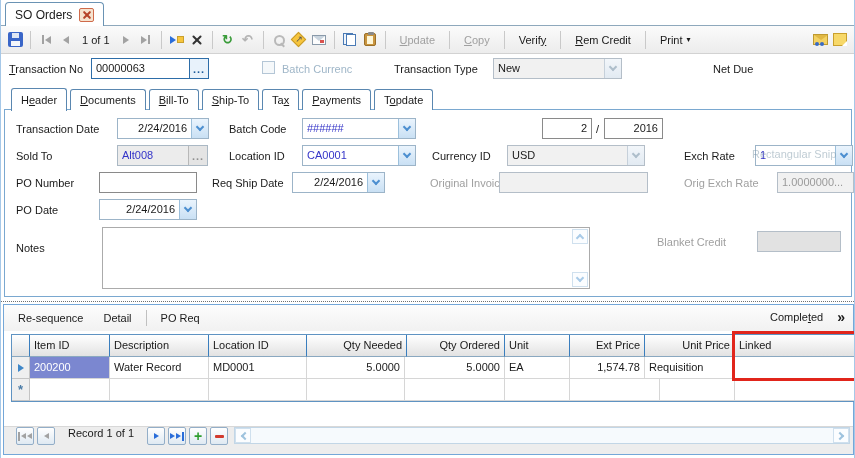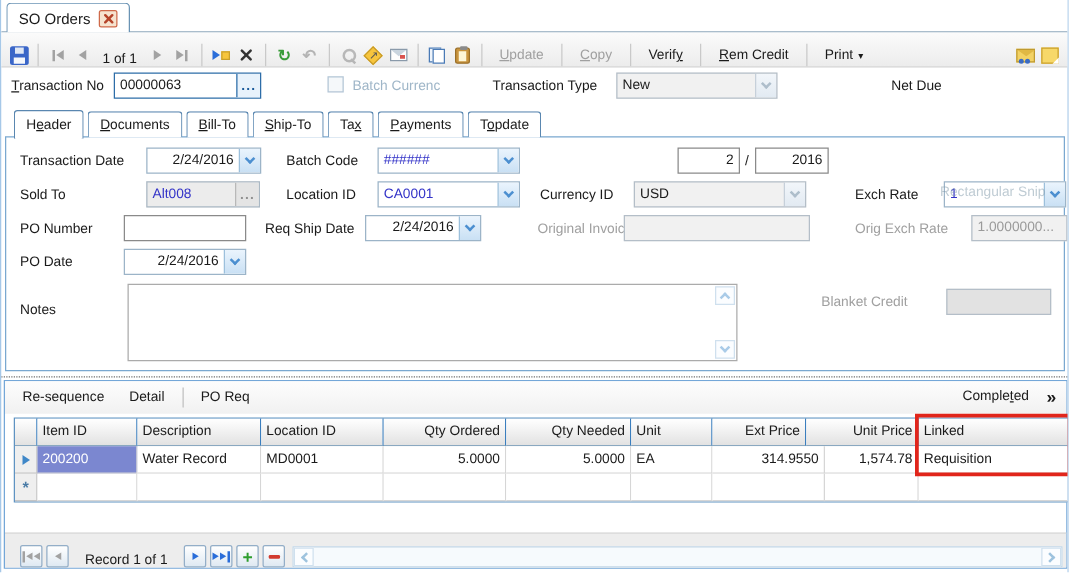--- a/index.html
+++ b/index.html
@@ -12,21 +12,21 @@
            border-radius:4px 4px 0 0;background:#fff;display:flex;align-items:center;gap:7px;padding:0 9px;font-size:12px}
   .closebox{width:15px;height:14px;border:1px solid #cf6a4a;border-radius:2px;background:#f6e3cf;
             display:flex;align-items:center;justify-content:center;cursor:pointer}
   .xmark{position:relative;width:8px;height:8px;display:inline-block}
   .xmark::before,.xmark::after{content:"";position:absolute;left:50%;top:-1px;width:2px;height:10px;background:#b5442a;border-radius:1px}
   .xmark::before{transform:translateX(-50%) rotate(45deg)}
   .xmark::after{transform:translateX(-50%) rotate(-45deg)}
   .xmark.dark::before,.xmark.dark::after{background:#333;height:12px;top:-2px}
   
   .toolbar{position:absolute;left:0;top:26px;width:100%;height:28px;background:linear-gradient(#fbfbfb,#ececec);
-           border-bottom:1px solid #d2d2d2;display:flex;align-items:flex-end;padding:0 5px;gap:2px}
+           border-bottom:1px solid #d2d2d2;display:flex;align-items:center;padding:0 5px;gap:2px}
   .tsep{width:1px;height:18px;background:#c9c9c9;margin:0 4px;flex:none}
   .ic{width:18px;height:18px;display:flex;align-items:center;justify-content:center;gap:1px;flex:none;cursor:pointer}
   .tri{width:0;height:0;flex:none}
   .t-left{border-top:4px solid transparent;border-bottom:4px solid transparent;border-right:6px solid #a2a2a2}
   .t-right{border-top:4px solid transparent;border-bottom:4px solid transparent;border-left:6px solid #a2a2a2}
   .t-right.blue{border-left-color:#2a6dd9}
   .vbar{width:2px;height:9px;background:#a2a2a2;flex:none}
   .vbar.blue{background:#2a6dd9}
   .pos{padding:0 5px;color:#1a1a1a}
   .icon-save{width:15px;height:15px;background:#3a66c8;border-radius:2px;position:relative}
@@ -116,21 +116,21 @@
   .gsel.h{background:linear-gradient(#ffffff,#e2e2e2);border-right:1px solid #3a7ebe;border-bottom:1px solid #8aa8c0}
   .num{text-align:right}
   .selcell{background:#7b87d0;color:#fff}
   .row-tri{width:0;height:0;border-top:4px solid transparent;border-bottom:4px solid transparent;border-left:6px solid #3f87c8}
   .newmark{color:#4a7ba6;font-weight:bold;font-size:13px;line-height:10px}
   .w1{width:80px}.w2{width:99px}.w3{width:98px}.w4{width:98px}.w5{width:100px}
   .w6{width:65px}.w7{width:90px}.w8{width:75px}.w9{width:119px;border-right:none}
   .redbox{position:absolute;left:728px;top:26px;width:125px;height:50px;border:3px solid #e1251b;z-index:9;pointer-events:none}
   
   .rnav{position:absolute;left:0;top:121px;bottom:0;width:100%;background:#ededed;border-top:1px solid #d8d8d8;
-        display:flex;align-items:flex-end;padding:0 3px 0 12px;gap:3px}
+        display:flex;align-items:flex-start;padding:0 3px 0 12px;gap:3px}
   .nbtn{width:18px;height:18px;border:1px solid #93aec8;border-radius:2px;background:linear-gradient(#ffffff,#dfe9f2);
         display:flex;align-items:center;justify-content:center;gap:1px;cursor:pointer;flex:none}
   .nbtn .t-left,.nbtn .t-right{border-top-width:3px;border-bottom-width:3px;border-left-width:5px;border-right-width:5px}
   .nbtn .t-left{border-right-width:5px}
   .plus{color:#2e9e2e;font-weight:bold;font-size:14px;line-height:12px}
   .minus{width:9px;height:3px;background:#d23b2f;border-radius:1px}
   .rlab{padding:0 10px;color:#1a1a1a;white-space:nowrap}
   .hscroll{flex:1;height:17px;margin-left:3px;border:1px solid #c2d6e6;background:#f6fafd;display:flex;justify-content:space-between}
   .sbtn{width:16px;height:15px;background:#fbfdff;border:1px solid #cfe0ee;display:flex;align-items:center;justify-content:center;cursor:pointer}
   .sbtn .chev{border-color:#9ec3de}
@@ -378,38 +378,37 @@
       <span><span>Comple</span><span class="hk">t</span><span>ed</span></span>
       <span class="dblchev">»</span>
     </div>
 
     <div class="grid">
       <div class="grow">
         <div class="gsel h"></div>
         <div class="gh w1">Item ID</div>
         <div class="gh w2">Description</div>
         <div class="gh w3">Location ID</div>
+        <div class="gh w5 num">Qty Needed</div>
         <div class="gh w4 num">Qty Ordered</div>
-        <div class="gh w5 num">Qty Needed</div>
         <div class="gh w6">Unit</div>
         <div class="gh w8 num">Ext Price</div>
         <div class="gh w7 num">Unit Price</div>
         <div class="gh w9">Linked</div>
       </div>
       <div class="grow">
         <div class="gsel">
             <span class="row-tri"></span>
           </div>
         <div class="gc w1 selcell">200200</div>
         <div class="gc w2">Water Record</div>
         <div class="gc w3">MD0001</div>
         <div class="gc w4 num">5.0000</div>
         <div class="gc w5 num">5.0000</div>
         <div class="gc w6">EA</div>
-        <div class="gc w7 num">314.9550</div>
         <div class="gc w8 num">1,574.78</div>
         <div class="gc w9">Requisition</div>
       </div>
       <div class="grow">
         <div class="gsel">
             <span class="newmark">*</span>
           </div>
         <div class="gc w1"></div>
         <div class="gc w2"></div>
         <div class="gc w3"></div>

